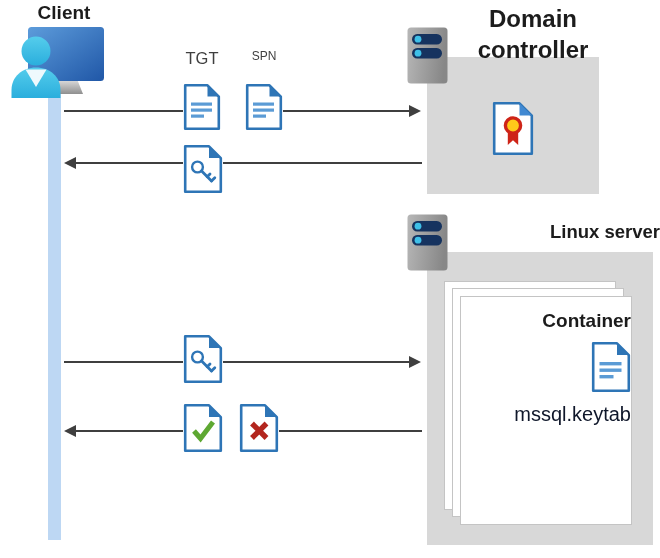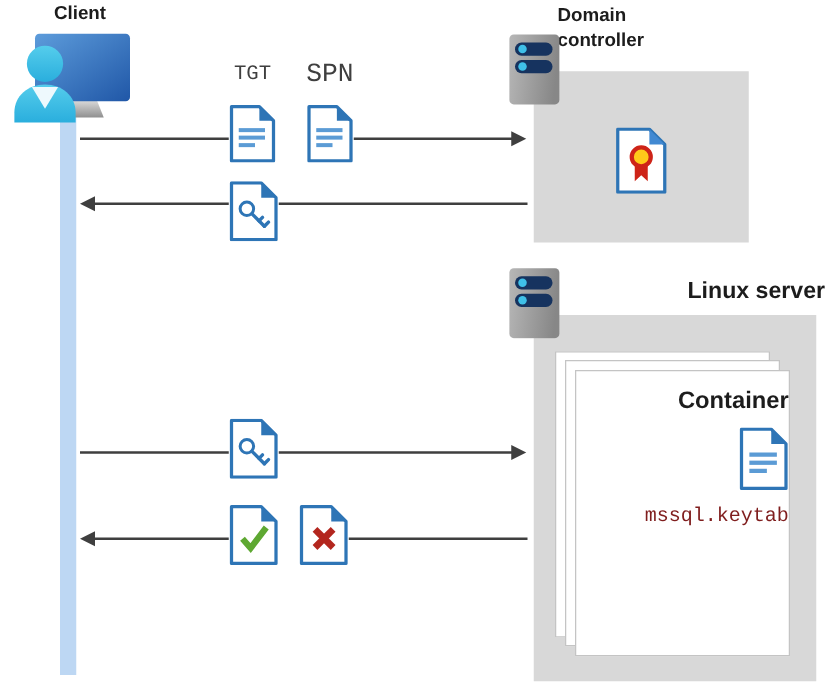--- a/index.html
+++ b/index.html
@@ -2,21 +2,21 @@
 <html><head>
 <meta charset="utf-8">
 <style>
   html,body{margin:0;padding:0;background:#fff;}
   #canvas{
     position:relative;width:660px;height:558px;background:#ffffff;overflow:hidden;
     font-family:"Liberation Sans", sans-serif;
   }
   .abs{position:absolute;}
   .title{font-weight:bold;color:#1c1c1c;}
-  .lbl{color:#3f3f3f;font-family:Liberation Mono, monospace;}
+  .lbl{color:#3f3f3f;}
   
   .panel{background:#d8d8d8;}
   
   .card{width:172px;height:229px;background:#ffffff;border:1px solid #c4c4c4;box-sizing:border-box;}
   #card-back{left:444px;top:281px;}
   #card-mid{left:452px;top:288px;}
   #card-front{left:460px;top:296px;display:flex;flex-direction:column;align-items:flex-end;}
   
   .arrow{height:12px;}
   .arrow .shaft{position:absolute;top:5px;height:2px;background:#3f3f3f;}
@@ -49,36 +49,36 @@
         <stop offset="0" stop-color="#55cdec"></stop>
           <stop offset="1" stop-color="#2aaedd"></stop>
       </linearGradient>
       <linearGradient id="gsrv" x1="0" y1="0" x2="1" y2="0.15">
         <stop offset="0" stop-color="#b7b7b7"></stop>
           <stop offset="1" stop-color="#878787"></stop>
       </linearGradient>
     </defs>
   </svg>
 
-  <div class="abs title text-center" style="left:14px;top:2px;width:100px;font-size:15px;">Client</div>
+  <div class="abs title text-center" style="left:14px;top:2px;width:100px;font-size:19px;">Client</div>
 
   <div class="abs" style="left:48px;top:90px;width:13px;height:450px;background:#bdd7f3;"></div>
 
   <div class="abs" style="left:6px;top:24px;">
     <svg width="100" height="76" viewBox="0 0 100 76">
       <polygon points="53,55 71,55 77,70 46,70" fill="url(#gstand)"></polygon>
       <rect x="22" y="3" width="76" height="54" rx="3.5" fill="url(#gmon)"></rect>
       <circle cx="30" cy="27" r="14.5" fill="url(#gper)"></circle>
       <path d="M5.5,74 V66 C5.5,52.5 16.5,43.5 30,43.5 C43.5,43.5 54.5,52.5 54.5,66 V74 Z" fill="url(#gper)"></path>
       <polygon points="19.5,45.5 40.5,45.5 30,63" fill="#eef9fd"></polygon>
     </svg>
   </div>
 
   <div class="abs lbl text-center" style="left:180px;top:49px;width:44px;font-size:16.5px;">TGT</div>
-  <div class="abs lbl text-center" style="left:242px;top:49px;width:44px;font-size:21px;">SPN</div>
+  <div class="abs lbl text-center" style="left:242px;top:49px;width:44px;font-size:12px;">SPN</div>
 
   <div class="abs arrow arrow-r" style="left:64px;top:105px;width:357px;">
     <div class="shaft"></div>
     <div class="head-right"></div>
   </div>
 
   <div class="abs iconrow" style="left:183px;top:84px;gap:24px;">
     <svg width="38" height="46" viewBox="0 0 38 46">
       <path d="M2.2,1.3 H24.5 L35.8,12.6 V44.7 H2.2 Z" fill="#fff" stroke="#2e75b6" stroke-width="2.6" stroke-linejoin="round"></path>
       <path d="M24.5,1.3 L35.8,12.6 H24.5 Z" fill="#2e75b6"></path>
@@ -107,21 +107,21 @@
       <g stroke="#2e75b6" fill="none" stroke-linecap="round">
         <circle cx="14.5" cy="22" r="5.4" stroke-width="2.4"></circle>
         <path d="M18.6,26.1 L28.5,36" stroke-width="2.8"></path>
         <path d="M28.5,36 L31.8,32.7" stroke-width="2.8"></path>
         <path d="M24.2,31.7 L27,28.9" stroke-width="2.8"></path>
       </g>
     </svg>
   </div>
 
   <div class="abs panel" style="left:427px;top:57px;width:172px;height:137px;"></div>
-  <div class="abs title" style="left:446px;top:3px;width:118px;font-size:15px;line-height:1.3;">Domain controller</div>
+  <div class="abs title" style="left:474px;top:3px;width:118px;font-size:24px;line-height:1.3;text-align:center;">Domain controller</div>
   <div class="abs" style="left:407px;top:27px;">
     <svg width="41" height="57" viewBox="0 0 41 57">
       <rect x="0.5" y="0.5" width="40" height="56" rx="3.5" fill="url(#gsrv)"></rect>
       <rect x="5" y="7" width="30" height="10.5" rx="5.2" fill="#16335f"></rect>
       <circle cx="11" cy="12.2" r="3.4" fill="#3fc0e8"></circle>
       <rect x="5" y="21" width="30" height="10.5" rx="5.2" fill="#16335f"></rect>
       <circle cx="11" cy="26.2" r="3.4" fill="#3fc0e8"></circle>
     </svg>
   </div>
   <div class="abs" style="left:492px;top:102px;">
@@ -151,21 +151,21 @@
     <div class="title" style="margin-top:13px;font-size:19px;">Container</div>
     <div style="margin-top:10px;">
       <svg width="40" height="50" viewBox="0 0 40 50">
         <path d="M2.2,1.3 H26 L37.8,13.1 V48.7 H2.2 Z" fill="#fff" stroke="#2e75b6" stroke-width="2.6" stroke-linejoin="round"></path>
         <path d="M26,1.3 L37.8,13.1 H26 Z" fill="#2e75b6"></path>
         <rect x="8.5" y="20" width="22" height="3.4" fill="#5b9bd5"></rect>
         <rect x="8.5" y="26.5" width="22" height="3.4" fill="#5b9bd5"></rect>
         <rect x="8.5" y="33" width="14" height="3.4" fill="#5b9bd5"></rect>
       </svg>
     </div>
-    <div class="lbl" style="margin-top:7px;font-size:16px;color:#7f1d1d;">mssql.keytab</div>
+    <div class="lbl" style="margin-top:7px;font-size:20px;color:#0f172a;">mssql.keytab</div>
   </div>
 
   <div class="abs arrow arrow-r" style="left:64px;top:356px;width:357px;">
     <div class="shaft"></div>
     <div class="head-right"></div>
   </div>
 
   <div class="abs iconrow" style="left:183px;top:335px;">
     <svg width="40" height="48" viewBox="0 0 40 48">
       <path d="M2.2,1.3 H26 L37.8,13.1 V46.7 H2.2 Z" fill="#fff" stroke="#2e75b6" stroke-width="2.6" stroke-linejoin="round"></path>

